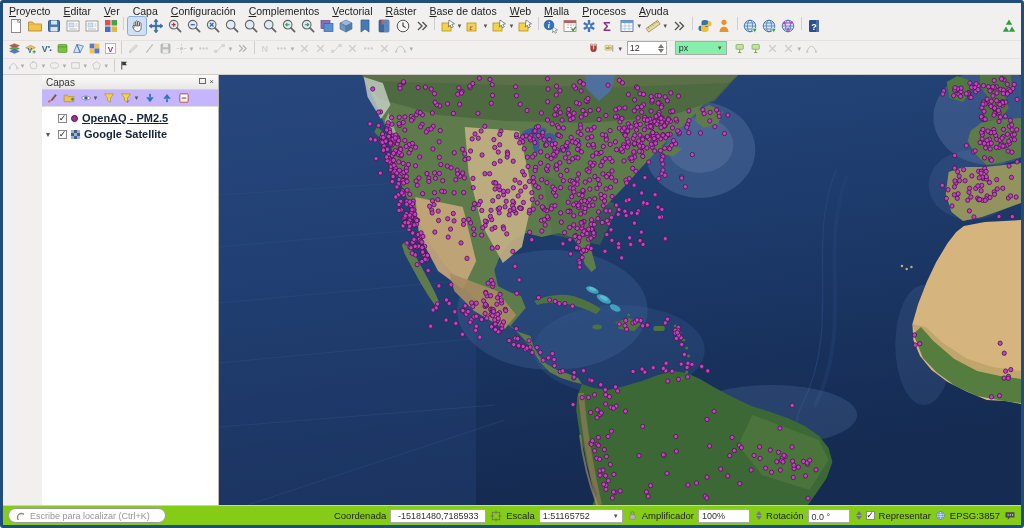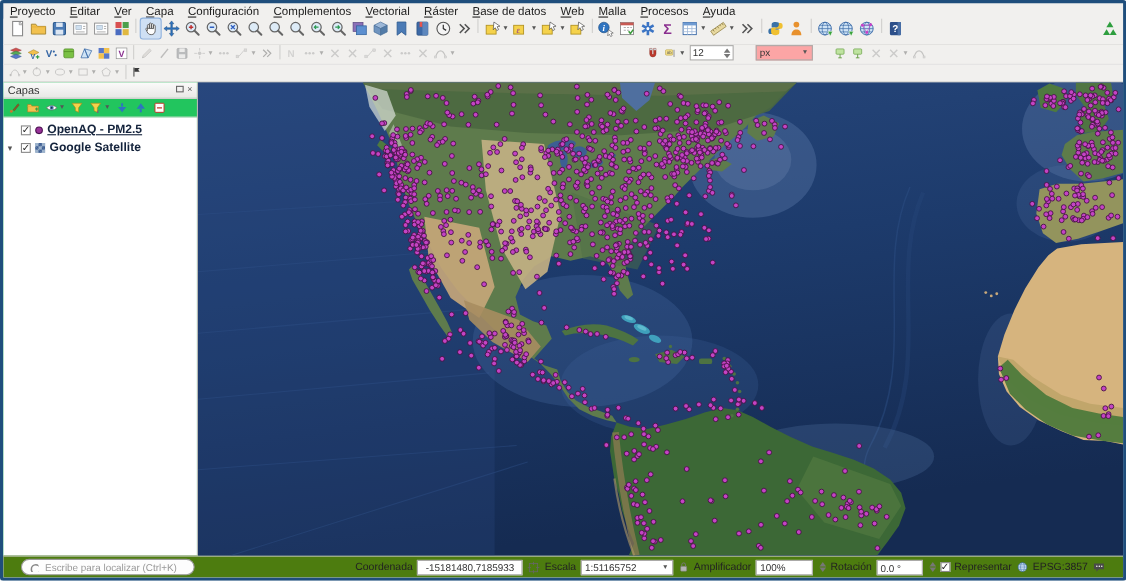--- a/index.html
+++ b/index.html
@@ -22,29 +22,29 @@
   .tb3 .tbtn svg{width:11px;height:11px;}
   .tbtn.active{background:#cfe0f4;outline:1px solid #89aede;}
   .tbtn.disabled{opacity:.42;filter:grayscale(.9);}
   .caret{font-size:6px;color:#555;margin-left:1px;line-height:1;}
   .tbsep{width:1px;height:13px;background:#d0cfcd;margin:0 3px;flex:none;}
   .tbspacer{flex:1;}
   .tbgap{flex:none;}
   .tbspin{display:inline-flex;align-items:center;border:1px solid #abaaa8;background:#fff;height:14px;
     font-size:9px;color:#333;padding:0 2px;margin:0 2px;}
   .tbspin .val{width:26px;}
-  .tbcombo{display:inline-flex;align-items:center;justify-content:space-between;border:1px solid #abaaa8;background:#fca5a5;
-    height:14px;width:52px;font-size:9px;color:#333;padding:0 3px;margin:0 18px;}
+  .tbcombo{display:inline-flex;align-items:center;justify-content:space-between;border:1px solid #abaaa8;background:#86efac;
+    height:14px;width:52px;font-size:9px;color:#333;padding:0 3px;margin:0 6px;}
   .sarrcol{display:inline-flex;flex-direction:column;gap:1px;margin-left:2px;}
   .sarr{width:0;height:0;border-left:3px solid transparent;border-right:3px solid transparent;}
   .sarr.up{border-bottom:4px solid #777;}
   .sarr.dn{border-top:4px solid #777;}
   
   .main{flex:1;display:flex;min-height:0;border-top:1px solid #cecdcb;}
-  .panel{width:177px;flex:none;background:#22c55e;border-right:1px solid #b8b7b5;display:flex;flex-direction:column;}
+  .panel{width:177px;flex:none;background:#c4b5fd;border-right:1px solid #b8b7b5;display:flex;flex-direction:column;margin-left:39px;}
   .panel-header{height:15px;display:flex;align-items:center;padding:0 4px;font-size:10px;color:#333;
     background:linear-gradient(#fbfbfa,#e8e7e5);border-bottom:1px solid #d2d1cf;}
   .panel-header .title{flex:1;}
   .ph-btn{font-size:8px;color:#555;margin-left:3px;line-height:1;}
   .ph-sq{width:7px;height:6px;border:1px solid #666;display:inline-block;}
   .panel-toolbar{height:17px;display:flex;align-items:center;gap:2px;padding:0 2px;border-bottom:1px solid #e0dfdd;}
   .panel-toolbar .tbtn svg{width:12px;height:12px;}
   .layer-tree{flex:1;background:#fff;padding-top:3px;font-size:11px;color:#14233c;overflow:hidden;}
   .layer-row{height:16px;display:flex;align-items:center;gap:4px;}
   .expander{width:12px;text-align:center;font-size:8px;color:#555;flex:none;}
@@ -52,22 +52,22 @@
     font-size:9px;line-height:1;color:#222;flex:none;}
   .lyr-dot{width:7px;height:7px;border-radius:50%;background:#993399;border:1px solid #4a1050;flex:none;}
   .lyr-sat{width:9px;height:9px;flex:none;background:
     linear-gradient(45deg,#3f5f93 25%,transparent 25%,transparent 75%,#3f5f93 75%),
     linear-gradient(45deg,#3f5f93 25%,#9db3cc 25%,#9db3cc 75%,#3f5f93 75%);background-size:6px 6px;background-position:0 0,3px 3px;}
   .lyr-label{font-weight:bold;white-space:nowrap;}
   .lyr-label.selected{text-decoration:underline;}
   .map{flex:1;position:relative;background:#1d3b6c;min-width:0;}
   .map svg{position:absolute;inset:0;width:100%;height:100%;}
   
-  .statusbar{height:20px;flex:none;display:flex;align-items:center;gap:4px;padding:0 16px;font-size:9.5px;color:#222;
-    background:#4d7c0f;border-top:1px solid #cecdcb;}
+  .statusbar{height:20px;flex:none;display:flex;align-items:center;gap:4px;padding:0 5px;font-size:9.5px;color:#222;
+    background:#84cc16;border-top:1px solid #cecdcb;}
   .locator{width:158px;height:15px;border:1px solid #9a9a98;border-radius:8px;background:#fdfdfd;display:flex;
     align-items:center;gap:4px;padding:0 6px;flex:none;}
   .locator svg{width:9px;height:9px;flex:none;}
   .locator input{border:none;outline:none;background:transparent;flex:1;font-size:9px;color:#444;
     font-family:"Liberation Sans",sans-serif;min-width:0;}
   .locator input::placeholder{color:#999;}
   .sb-right{margin-left:auto;display:flex;align-items:center;gap:4px;}
   .sb-label{white-space:nowrap;}
   .sb-box{height:14px;border:1px solid #abaaa8;background:#fff;display:inline-flex;align-items:center;
     justify-content:center;font-size:9px;color:#333;padding:0 3px;}

